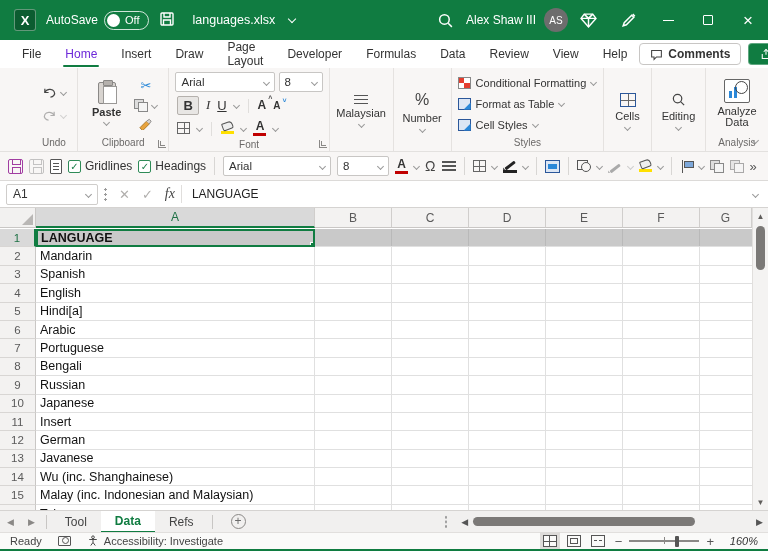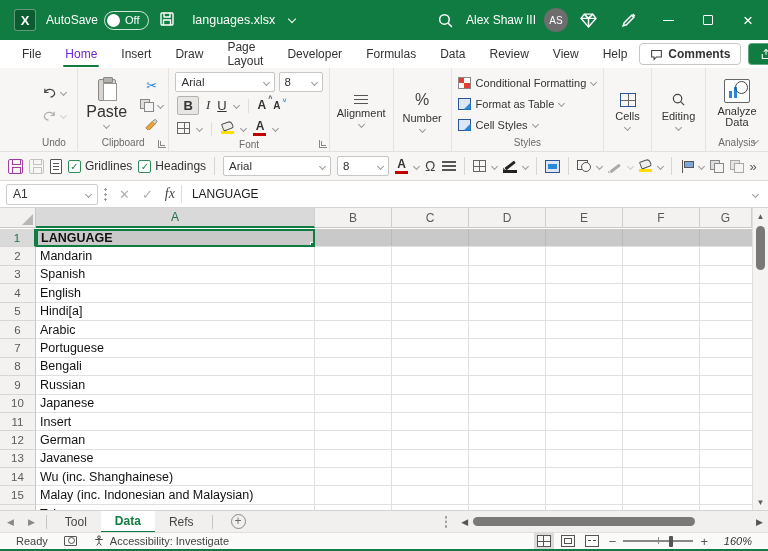--- a/index.html
+++ b/index.html
@@ -48,21 +48,21 @@
 
   .stackcol { display:flex; flex-direction:column; gap:6px; align-items:center; }
   .iconbtn-sm { display:flex; align-items:center; gap:4px; padding:2px 3px; border-radius:2px; }
   svg.gicon { stroke:#444; fill:none; stroke-width:1.3; }
   .grayed { opacity:0.4; }
 
   .paste-btn { display:flex; flex-direction:column; align-items:center; gap:2px; padding:2px 6px; }
   .clipb { width:18px; height:22px; background:#d8d4d0; border:1px solid #8a8886; border-radius:2px; position:relative; }
   .clipb::before { content:""; position:absolute; top:-3px; left:4px; width:8px; height:4px; background:#b5b1ad; border:1px solid #8a8886; border-radius:1px; }
   .clipb::after { content:""; position:absolute; top:3px; left:4px; width:12px; height:16px; background:#fff; border:1px solid #9a9896; }
-  .pastelbl { font-size:16px; color:#333; }
+  .pastelbl { font-size:11px; color:#333;font-weight:bold; }
 
   .fontgrp { display:flex; flex-direction:column; gap:3px; padding:1px 4px; }
   .selbox { display:flex; align-items:center; justify-content:space-between; background:#fff; border:1px solid #c8c6c4; border-radius:2px; height:20px; padding:0 5px; font-size:11.5px; }
   .fmt-row { display:flex; align-items:center; gap:7px; padding:0 2px; height:20px; }
   .b-btn { font-weight:bold; font-size:13px; border:1px solid #b5b1ad; background:#e8e6e4; border-radius:2px; padding:0 5px; height:19px; display:flex; align-items:center; }
   .i-btn { font-style:italic; font-size:13px; font-family:"Liberation Serif",serif; }
   .u-btn { font-size:13px; text-decoration:underline; }
   .fontA { font-size:12px; font-weight:bold; position:relative; }
   .fontA sup { font-size:7px; position:absolute; top:-3px; right:-6px; color:#444; }
   .colorbar { display:inline-flex; flex-direction:column; align-items:center; line-height:1; }
@@ -161,21 +161,21 @@
   .stab.active { background:#fff; color:#107C41; font-weight:bold; border-bottom:2.5px solid #107C41; }
   .addsheet { width:15px; height:15px; border:1.2px solid #8a8886; border-radius:50%; color:#6a6a6a; font-size:12px; line-height:13px; text-align:center; margin-left:14px; }
   .hscroll { margin-left:auto; display:flex; align-items:center; height:22px; }
   .hs-dots { width:4px; height:14px; background:radial-gradient(circle,#9a9a9a 1px,transparent 1.2px); background-size:4px 4.6px; margin-right:8px; }
   .hs-arr { color:#555; font-size:9px; padding:0 5px; }
   .hs-track { width:250px; height:12px; display:flex; align-items:center; }
   .hs-thumb { width:222px; height:9px; background:#7b7977; border-radius:5px; }
   .hs-trail { width:28px; }
 
   
-  .statusbar { position:absolute; top:532px; left:0; width:768px; height:17px; background:#fafaf9; border-top:1px solid #e1dfdd; display:flex; align-items:center; font-size:11px; color:#444; padding:0 16px; }
+  .statusbar { position:absolute; top:532px; left:0; width:768px; height:17px; background:#fafaf9; border-top:1px solid #e1dfdd; display:flex; align-items:center; font-size:11px; color:#444; padding:0 10px; }
   .sb-item { margin-right:16px; display:flex; align-items:center; gap:5px; }
   .cam-ico { width:13px; height:10px; border:1.2px solid #555; border-radius:1px; position:relative; }
   .cam-ico::after { content:""; position:absolute; right:1px; bottom:1px; width:5px; height:5px; border:1.2px solid #555; border-radius:50%; }
   .sb-right { margin-left:auto; display:flex; align-items:center; gap:10px; }
   .view-ico { width:14px; height:12px; border:1.2px solid #555; position:relative; }
   .view-ico.norm { background:linear-gradient(#555,#555) 50% 0/1px 100% no-repeat, linear-gradient(#555,#555) 0 50%/100% 1px no-repeat; }
   .view-ico.norm.active { outline:3px solid #dddbd9; }
   .view-ico.pl::after { content:""; position:absolute; inset:2px; border:1px solid #555; }
   .view-ico.pb::after { content:""; position:absolute; left:2px; right:2px; top:4px; border-top:1px dashed #555; }
   .zoomctl { display:flex; align-items:center; gap:7px; }
@@ -367,21 +367,21 @@
     </div>
 
     <div class="rgroup" style="width:64px;">
       <div class="rgroup-body">
         <div class="bigbtn">
           <span class="lines-ico">
               <i></i>
               <i></i>
               <i></i>
             </span>
-          <span>Alignment</span>
+          <span>Malaysian</span>
           <span class="cv lite"></span>
         </div>
       </div>
     </div>
 
     <div class="rgroup" style="width:58px;">
       <div class="rgroup-body">
         <div class="bigbtn">
           <span class="pct">%</span>
           <span>Number</span>

